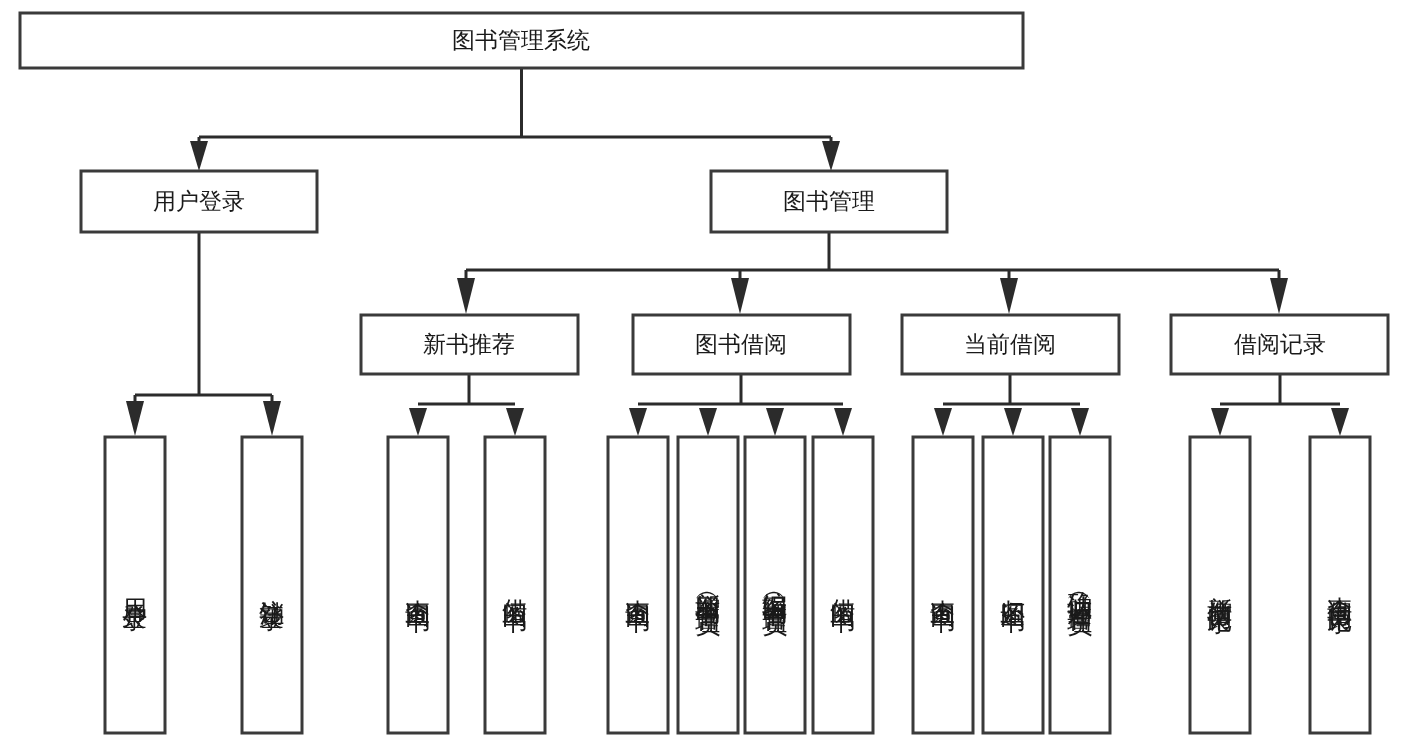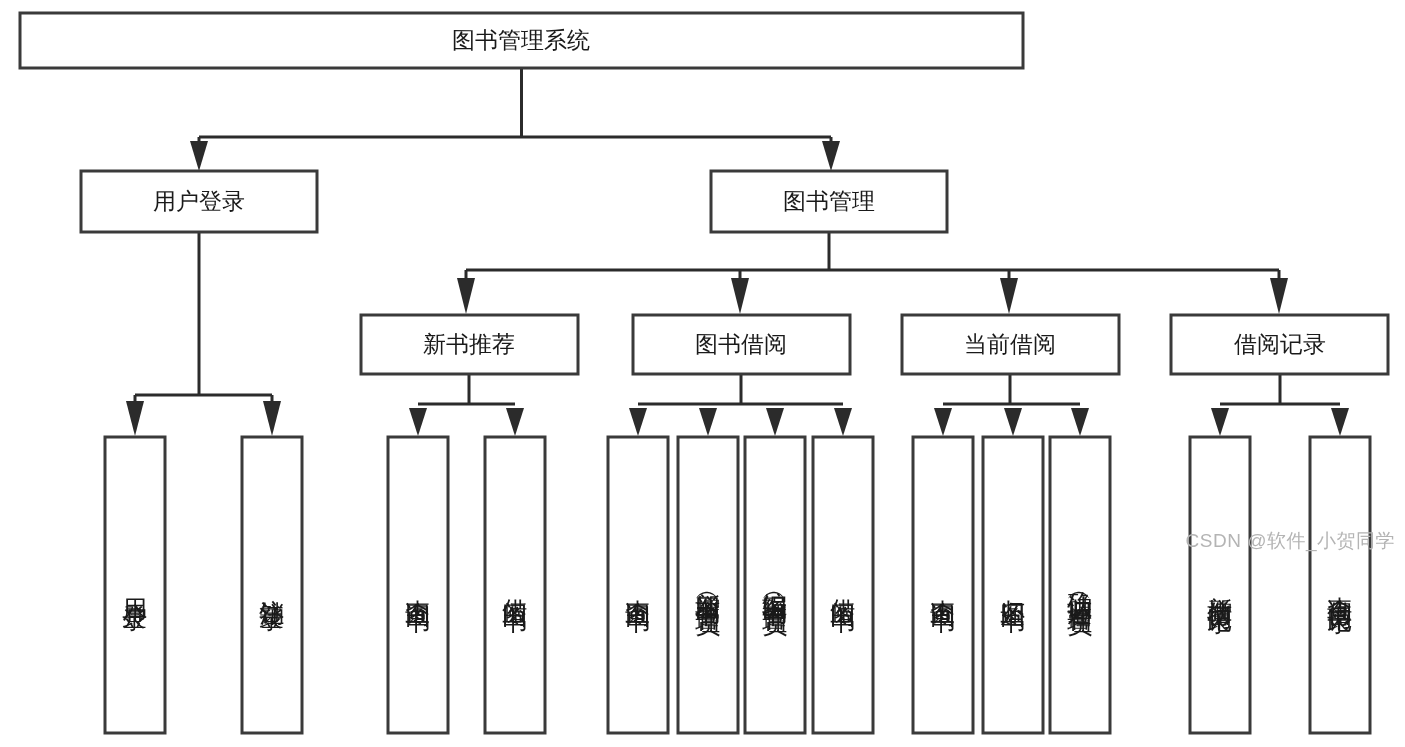--- a/index.html
+++ b/index.html
@@ -218,14 +218,13 @@
         <div style="writing-mode: vertical-rl; text-orientation: upright; font-family: &quot;Liberation Sans&quot;, &quot;DejaVu Sans&quot;, sans-serif; font-size: 25px; line-height: 1.06; color: rgb(26, 26, 26); letter-spacing: 3px; white-space: nowrap;">确认归还（管理员）</div>
       </div>
       <div style="position: absolute; left: 1190px; top: 437px; width: 60px; height: 296px; display: flex; align-items: center; justify-content: center; pointer-events: none;">
         <div style="writing-mode: vertical-rl; text-orientation: upright; font-family: &quot;Liberation Sans&quot;, &quot;DejaVu Sans&quot;, sans-serif; font-size: 25px; line-height: 1.06; color: rgb(26, 26, 26); letter-spacing: 3px; white-space: nowrap;">新增借阅记录</div>
       </div>
       <div style="position: absolute; left: 1310px; top: 437px; width: 60px; height: 296px; display: flex; align-items: center; justify-content: center; pointer-events: none;">
         <div style="writing-mode: vertical-rl; text-orientation: upright; font-family: &quot;Liberation Sans&quot;, &quot;DejaVu Sans&quot;, sans-serif; font-size: 25px; line-height: 1.06; color: rgb(26, 26, 26); letter-spacing: 3px; white-space: nowrap;">查询借阅记录</div>
       </div>
     </div>
 
-  <div class="watermark">CSDN @软件_小贺同学</div>
 </div>
 
 </body></html>

